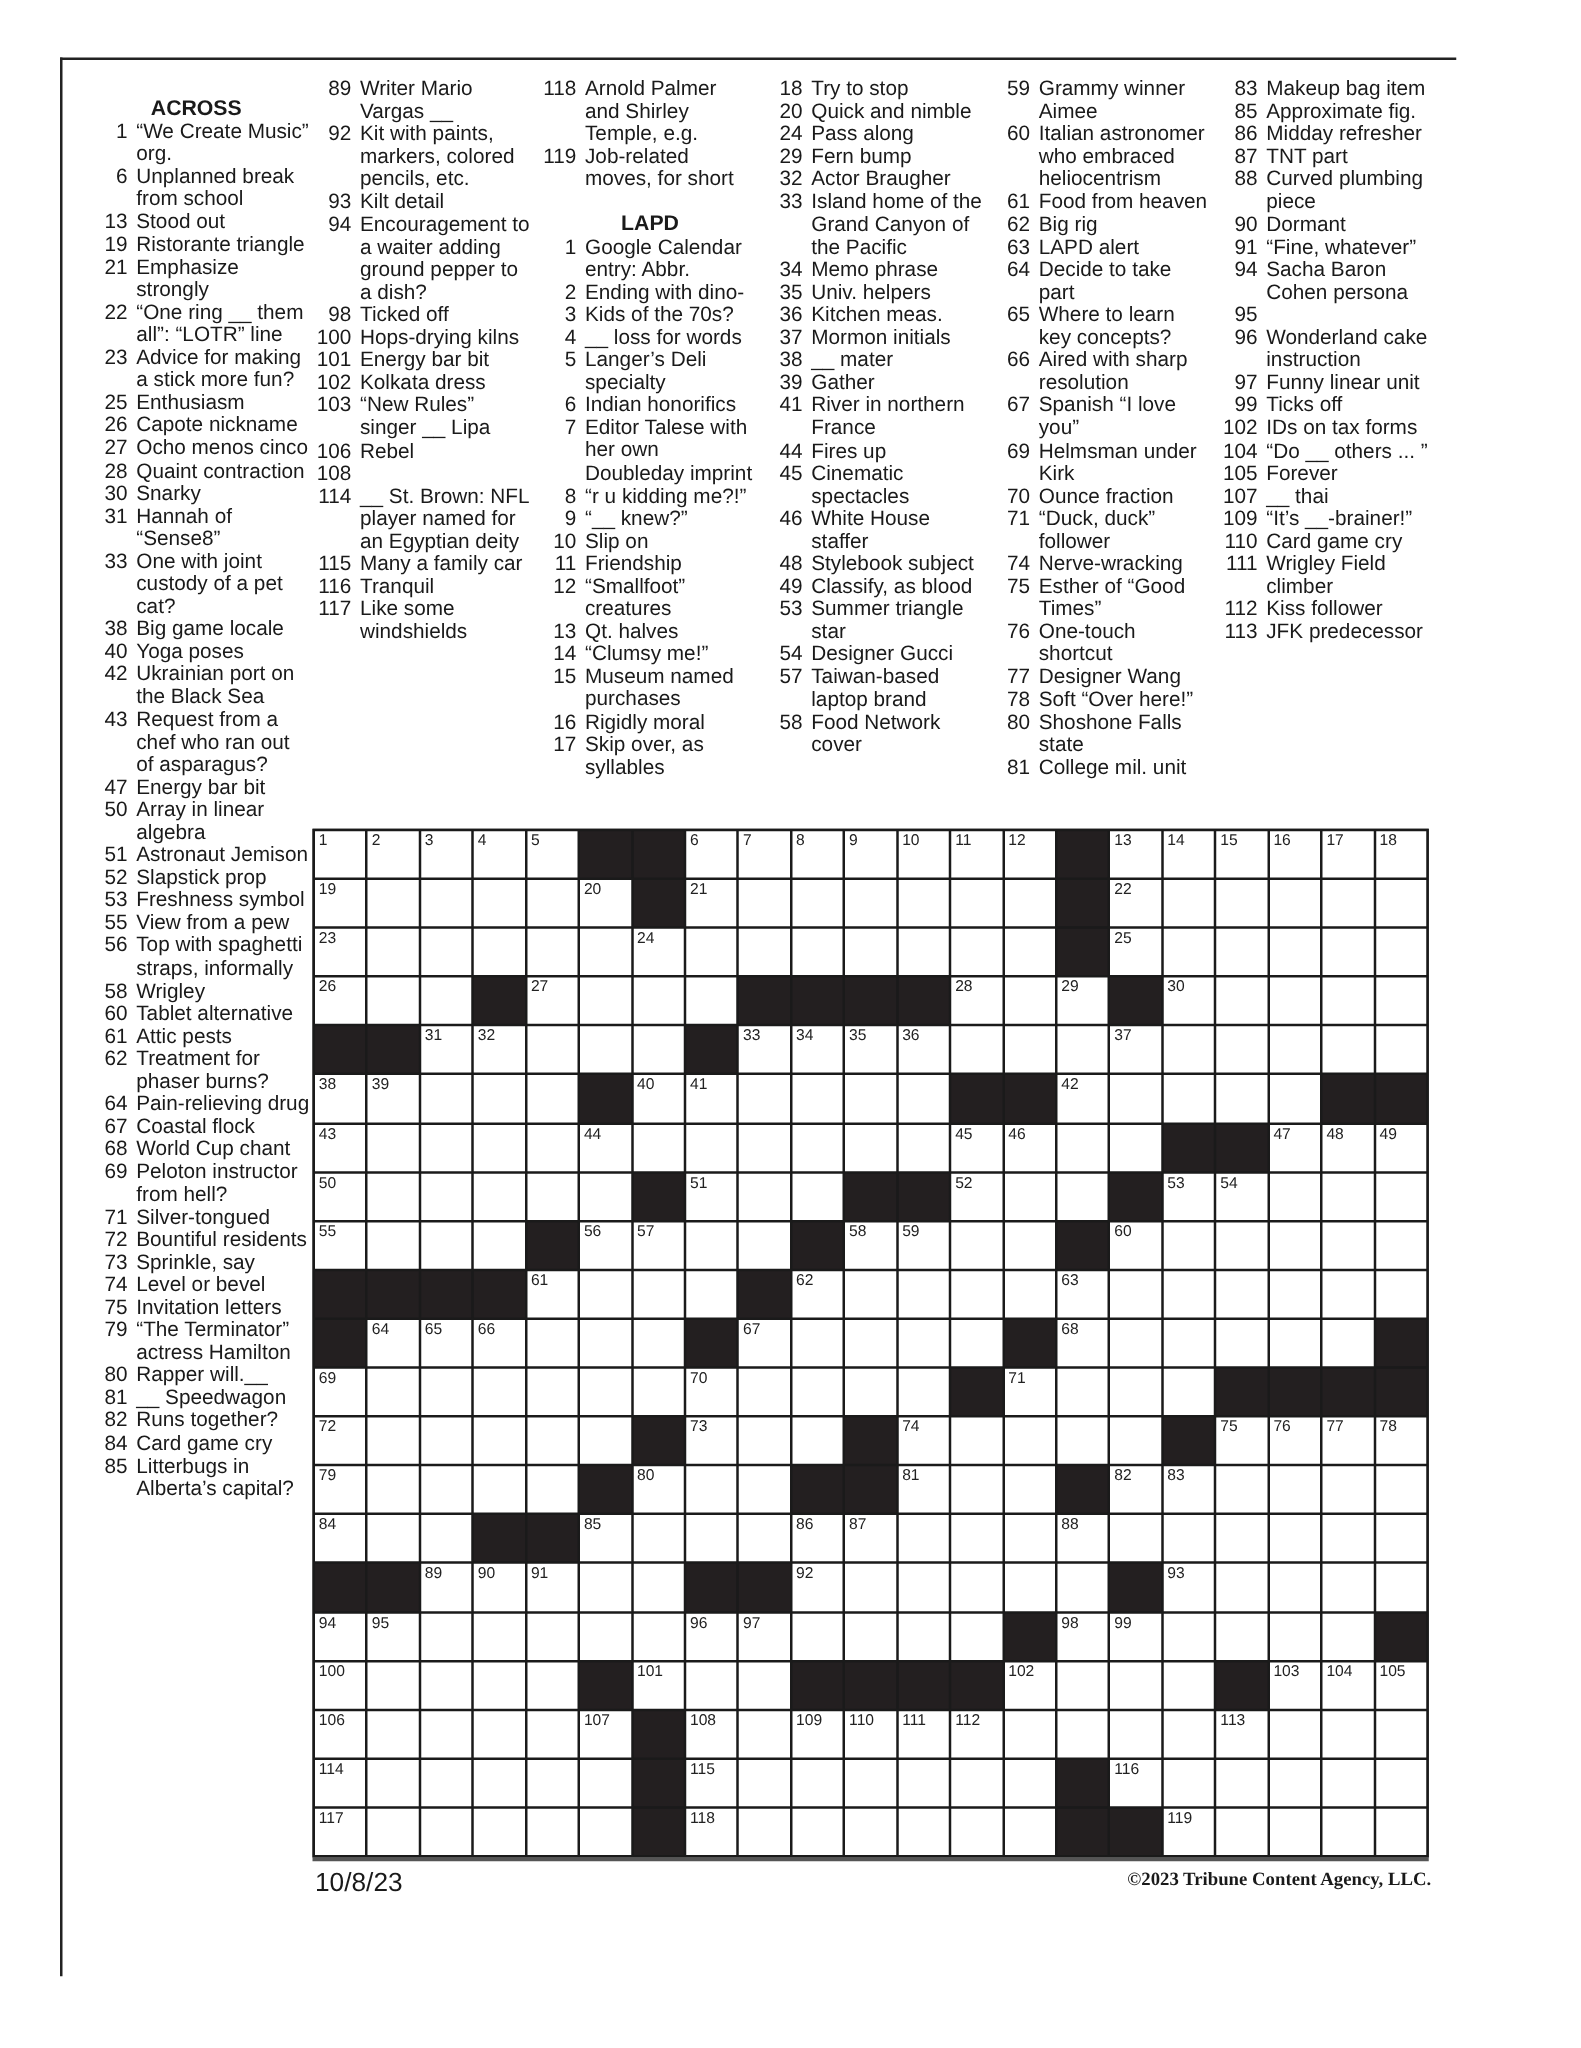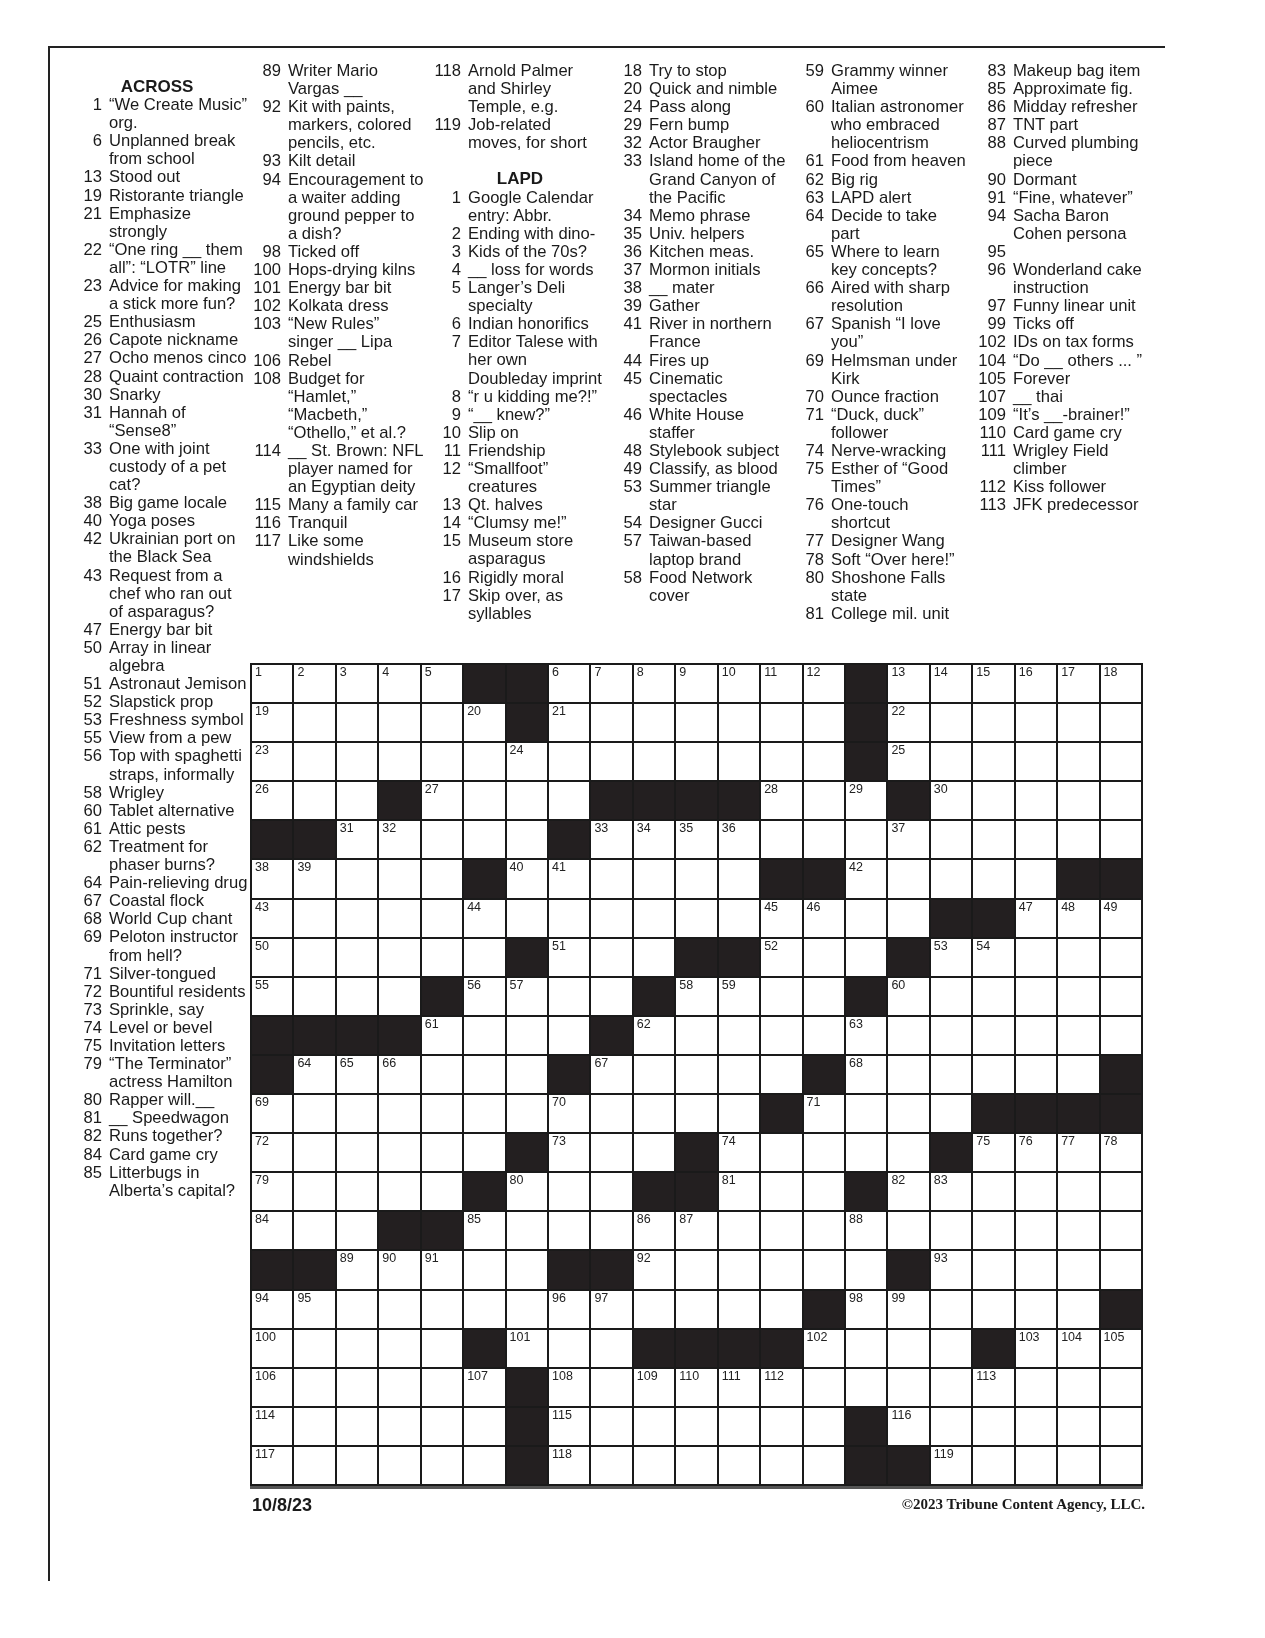--- a/index.html
+++ b/index.html
@@ -8,21 +8,21 @@
   .frame-left { position: absolute; left: 48px; top: 46px; width: 2px; height: 1535px; background: #222; }
   .col { position: absolute; top: 62px; font-size: 16.6px; line-height: 18.1px; }
   .section-head { font-weight: bold; font-size: 17px; text-align: center; margin: 0 0 0 0; }
   .clue { display: flex; }
   .clue .num { flex: 0 0 auto; text-align: right; padding-right: 7px; }
   .clue .txt { flex: 1 1 auto; }
   .grid { position: absolute; left: 250px; top: 663px; width: 893px; height: 823px; border: 2px solid #1a1a1a; box-sizing: border-box; display: grid; grid-template-columns: repeat(21, 1fr); grid-template-rows: repeat(21, 1fr); background: #1a1a1a; gap: 2px; padding: 0; }
   .cell { background: #fff; position: relative; }
   .cell.black { background: #231f20; }
   .cell .n { position: absolute; left: 3px; top: 1px; font-size: 12.5px; line-height: 13px; color: #222; }
-  .footer-date { position: absolute; left: 252px; top: 1495px; font-weight: bold; font-size: 18px; }
+  .footer-date { position: absolute; left: 252px; top: 1495px; font-weight: normal; font-size: 21px; }
   .footer-copy { position: absolute; right: 120px; top: 1496px; font-weight: bold; font-size: 15px; font-family: "Liberation Serif", serif; }
   .grid-bottom { position: absolute; left: 250px; top: 1486px; width: 893px; height: 3px; background: #555; }
 </style>
 </head>
 <body>
 
 <div class="frame-top"></div>
 <div class="frame-left"></div>
 
 <div class="col" id="col1" style="left:62px; width:186px;">
@@ -244,21 +244,20 @@
       <div class="clue">
         <span class="num" style="width: 36px;">103</span>
         <span class="txt">“New Rules” singer __ Lipa</span>
       </div>
       <div class="clue">
         <span class="num" style="width: 36px;">106</span>
         <span class="txt">Rebel</span>
       </div>
       <div class="clue">
         <span class="num" style="width: 36px;">108</span>
-        <span class="txt">Budget for “Hamlet,” “Macbeth,” “Othello,” et al.?</span>
       </div>
       <div class="clue">
         <span class="num" style="width: 36px;">114</span>
         <span class="txt">__ St. Brown: NFL player named for an Egyptian deity</span>
       </div>
       <div class="clue">
         <span class="num" style="width: 36px;">115</span>
         <span class="txt">Many a family car</span>
       </div>
       <div class="clue">
@@ -336,21 +335,21 @@
       <div class="clue">
         <span class="num" style="width: 36px;">13</span>
         <span class="txt">Qt. halves</span>
       </div>
       <div class="clue">
         <span class="num" style="width: 36px;">14</span>
         <span class="txt">“Clumsy me!”</span>
       </div>
       <div class="clue">
         <span class="num" style="width: 36px;">15</span>
-        <span class="txt">Museum store asparagus</span>
+        <span class="txt">Museum named purchases</span>
       </div>
       <div class="clue">
         <span class="num" style="width: 36px;">16</span>
         <span class="txt">Rigidly moral</span>
       </div>
       <div class="clue">
         <span class="num" style="width: 36px;">17</span>
         <span class="txt">Skip over, as syllables</span>
       </div>
     </div>

